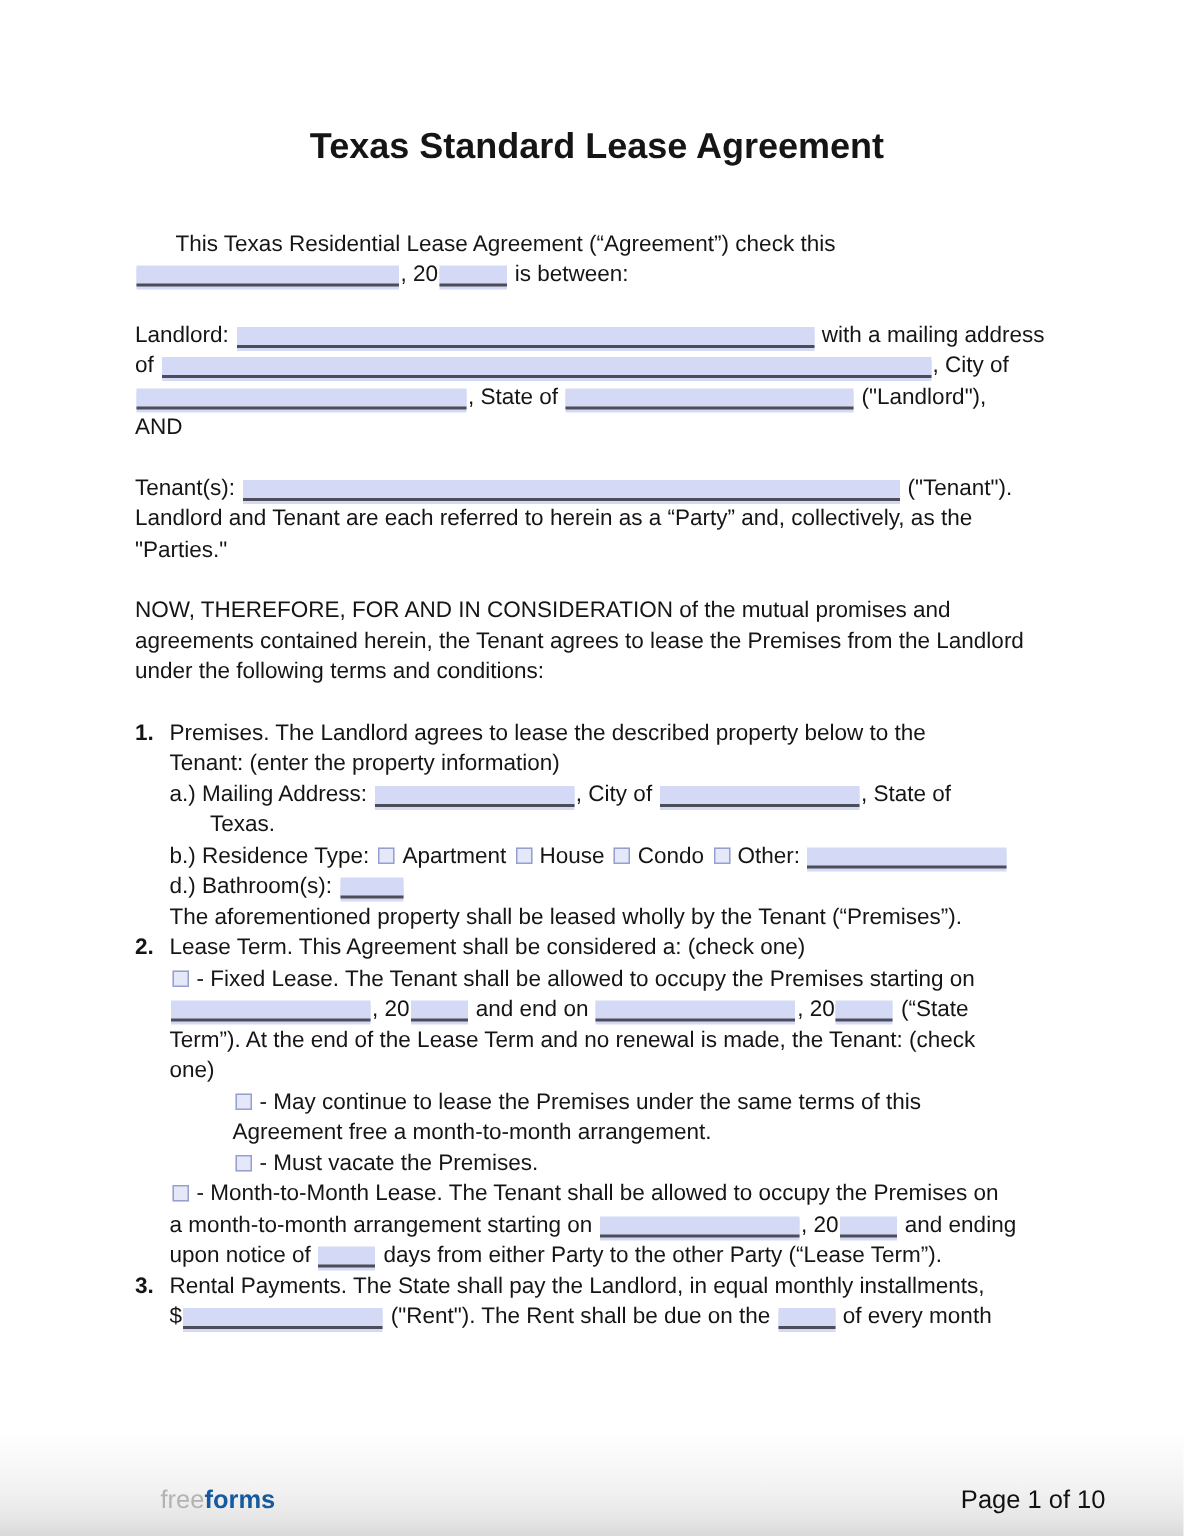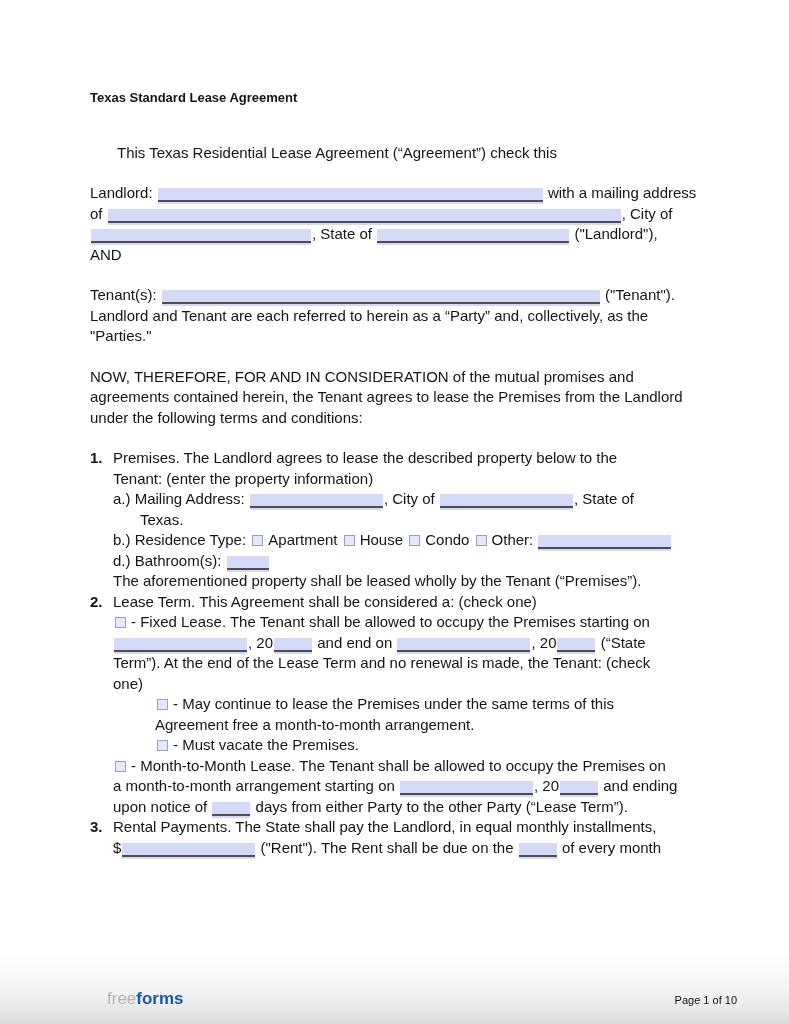--- a/index.html
+++ b/index.html
@@ -7,21 +7,21 @@
   body {
     position:relative;
     background:#ffffff;
     font-family:"Liberation Sans", sans-serif;
     font-size:15px;
     line-height:20.5px;
     color:#151515;
     overflow:hidden;
   }
   .content { position:absolute; top:88px; left:90px; width:616px; }
-  .doc-title { font-size:13px; font-weight:bold; margin-bottom:34px; white-space:nowrap; }
+  .doc-title { text-align:center; font-size:24px; font-weight:bold; margin-bottom:44px; white-space:nowrap; }
   .para { margin-bottom:20px; }
   .line { white-space:nowrap; min-height:20.5px; }
   .wrapline { white-space:normal; }
   .indent1 { padding-left:27px; }
   .b { font-weight:normal; }
   .blank {
     display:inline-block;
     height:14px;
     background:#d4daf5;
     border-bottom:2px solid #4c4d58;
@@ -45,31 +45,32 @@
     position:absolute; left:0; bottom:0; width:789px; height:70px;
     background:linear-gradient(180deg,#ffffff 0%,#f2f2f2 55%,#e7e7e7 82%,#d9d9d9 100%);
   }
   .footer-row {
     position:absolute; left:90px; right:52px; bottom:14px;
     display:flex; justify-content:space-between; align-items:baseline;
   }
   .brand { font-size:17px; letter-spacing:0; cursor:pointer;margin-left:17px; }
   .brand .free { color:#b3b3b3; }
   .brand .forms { color:#15599e; font-weight:bold; }
-  .pagenum { font-size:11px; color:#111;margin-left:20px; }
+  .pagenum { font-size:17px; color:#111;margin-left:20px; }
 </style>
 </head>
 <body>
 
 <div class="content">
 
   <div class="doc-title">Texas Standard Lease Agreement</div>
 
   <div class="para">
     <div class="line indent1">This Texas Residential Lease Agreement (“Agreement”) check this</div>
+    <div class="line"><span class="blank" style="width:175px"></span><span>, 20</span><span class="blank" style="width:45px"></span><span> is between:</span></div>
   </div>
 
   <div class="para">
     <div class="line"><span class="b">Landlord</span><span>:</span> <span class="blank" style="width:385px"></span><span> with a mailing address</span></div>
     <div class="line"><span>of</span> <span class="blank" style="width:513px"></span><span>, City of</span></div>
     <div class="line"><span class="blank" style="width:220px"></span><span>, State of</span> <span class="blank" style="width:192px"></span><span> ("Landlord"),</span></div>
     <div class="line">AND</div>
   </div>
 
   <div class="para">

